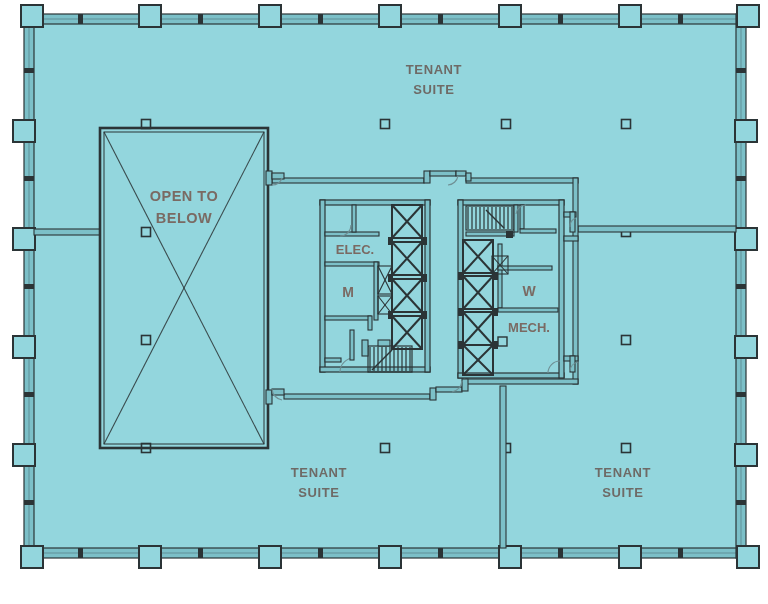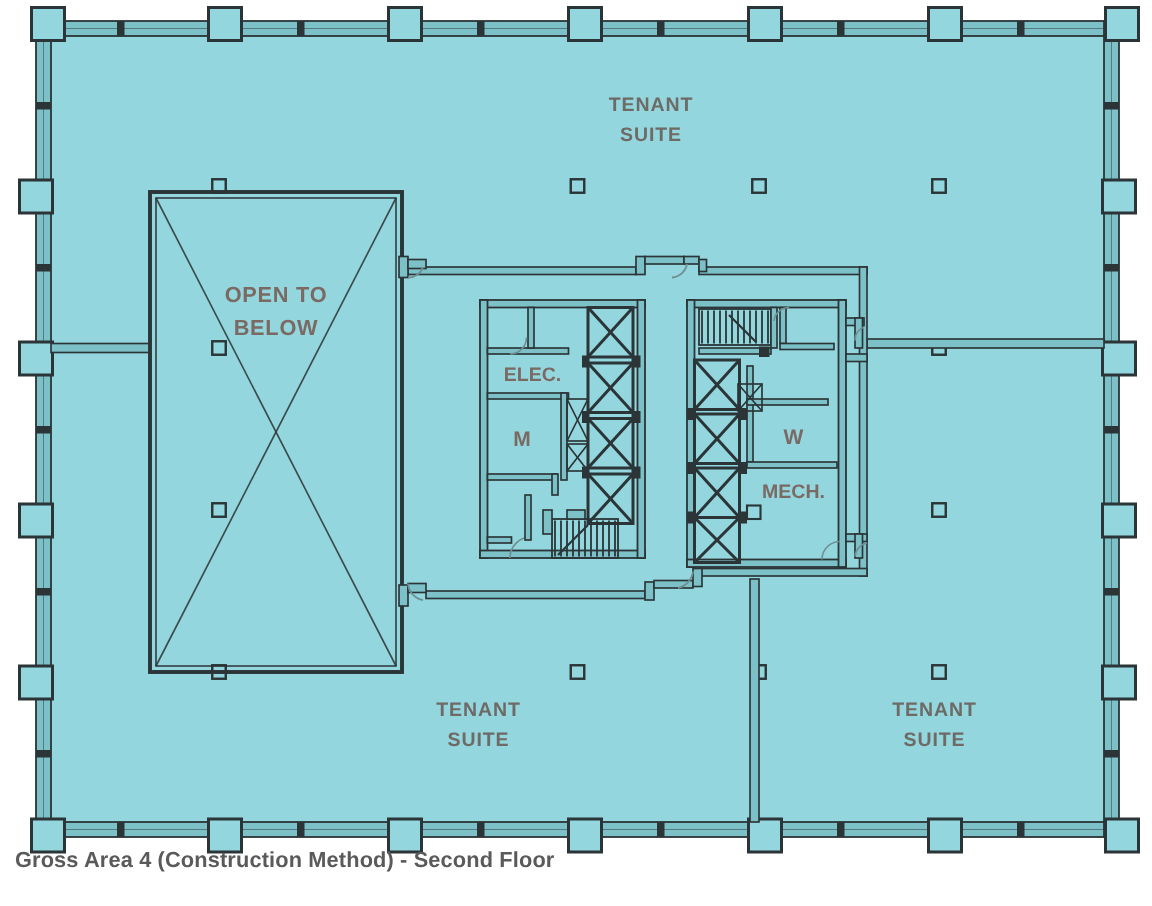--- a/index.html
+++ b/index.html
@@ -409,15 +409,14 @@
       <text class="tenant-label" x="319" y="497" text-anchor="middle">SUITE</text>
     </g>
 
     <g>
       <text class="tenant-label" x="623" y="477" text-anchor="middle">TENANT</text>
       <text class="tenant-label" x="623" y="497" text-anchor="middle">SUITE</text>
     </g>
 
   </svg>
 
-  <div class="caption">Gross Area 4 (Construction Method) - Second Floor</div>
 
 </div>
 
 </body></html>

